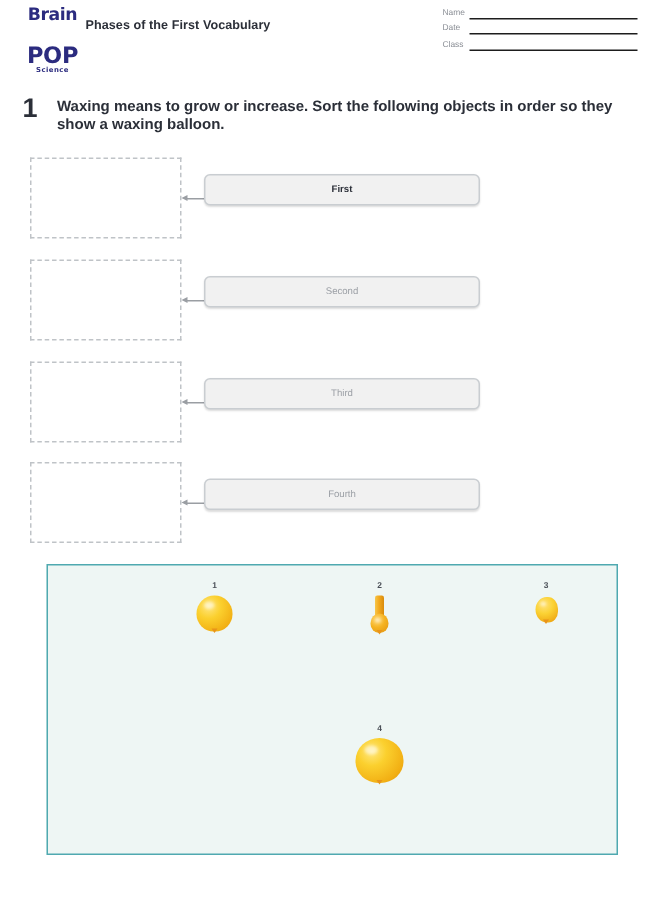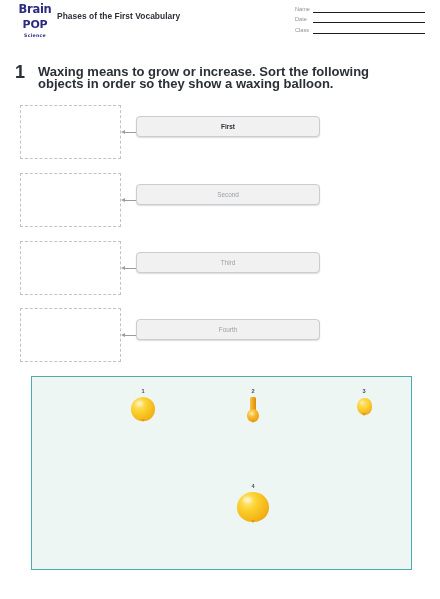--- a/index.html
+++ b/index.html
@@ -16,22 +16,22 @@
   .header { position: absolute; left: 0; top: 0; width: 436px; height: 40px; }
 
   .logo { position: absolute; left: 13px; top: 4px; width: 44px; text-align: center; }
   .logo-brain {
     font-family: "DejaVu Sans", sans-serif;
     font-weight: bold; font-size: 11.5px; line-height: 11px;
     color: #2b2b7f; letter-spacing: -0.3px;
   }
   .logo-pop {
     font-family: "DejaVu Sans", sans-serif;
-    font-weight: bold; font-size: 11px; line-height: 12px;
-    color: #2b2b7f; letter-spacing: -0.2px; margin-top: 4px;
+    font-weight: bold; font-size: 15px; line-height: 12px;
+    color: #2b2b7f; letter-spacing: -0.2px; margin-top: 16px;
   }
   .logo-science {
     font-family: "DejaVu Sans", sans-serif;
     font-weight: bold; font-size: 4.6px; line-height: 7px;
     color: #2b2b7f; letter-spacing: 0.3px; margin-top: 1px;
   }
 
   .doc-title {
     position: absolute; left: 57px; top: 11px;
     font-size: 8.4px; font-weight: bold; color: #2b2f38; letter-spacing: 0.05px;
@@ -42,21 +42,21 @@
   .field-label { font-size: 5.6px; color: #8b8f96; width: 18px; flex: 0 0 auto; line-height: 8px; }
   .field-line { flex: 1 1 auto; border-bottom: 1.1px solid #1d1d1d; height: 7px; }
 
   
   .q-num {
     position: absolute; left: 15px; top: 63px;
     font-size: 18px; font-weight: bold; color: #2b2f38; line-height: 18px;
   }
   .q-text {
     position: absolute; left: 38px; top: 66px; width: 377px;
-    font-size: 13px; font-weight: bold; color: #2b2f38; line-height: 12.2px;
+    font-size: 10px; font-weight: bold; color: #2b2f38; line-height: 12.2px;
   }
 
   
   .rows { position: absolute; left: 0; top: 0; width: 440px; }
   .sort-row { position: absolute; left: 0; width: 440px; height: 68px; }
   .dropzone {
     position: absolute; left: 20px; top: 0px;
     width: 101px; height: 54px;
     border: 1px dashed #bfc3c7;
     background: #ffffff;

